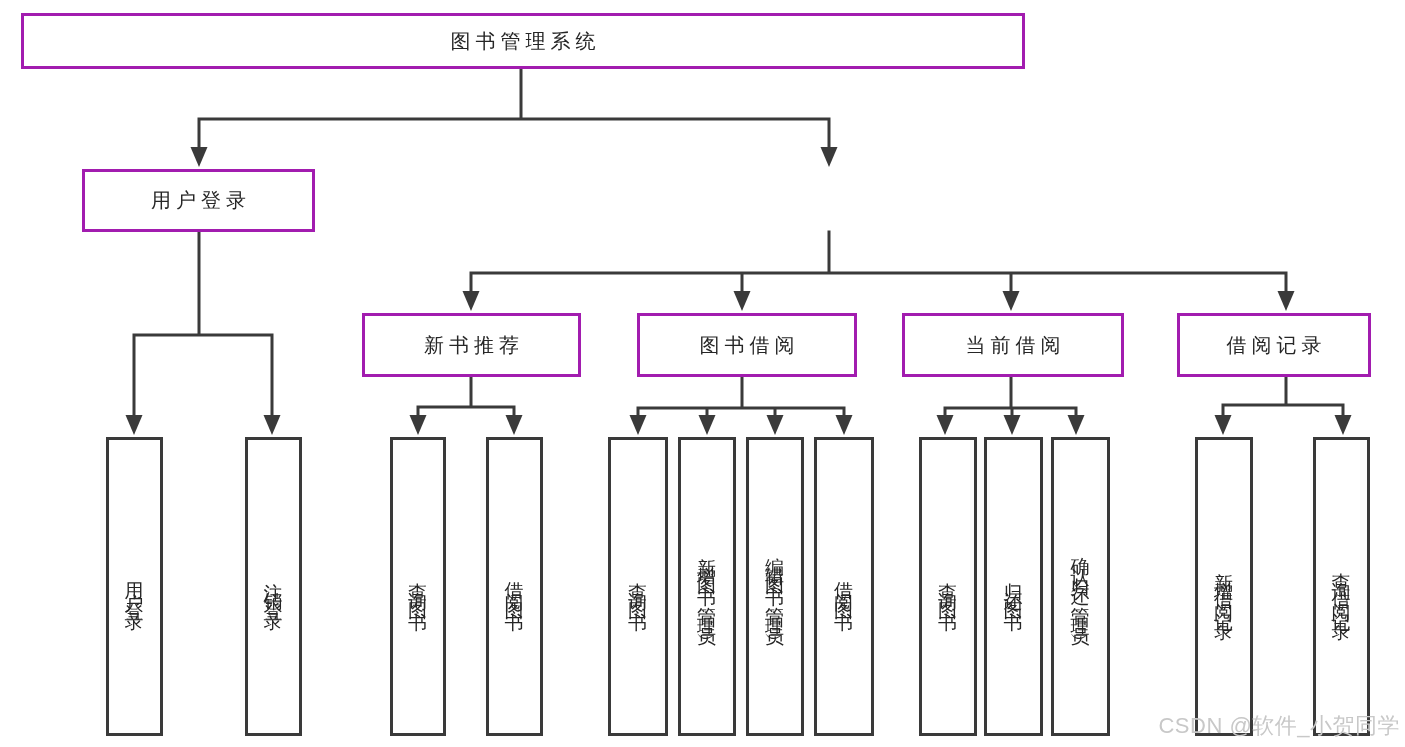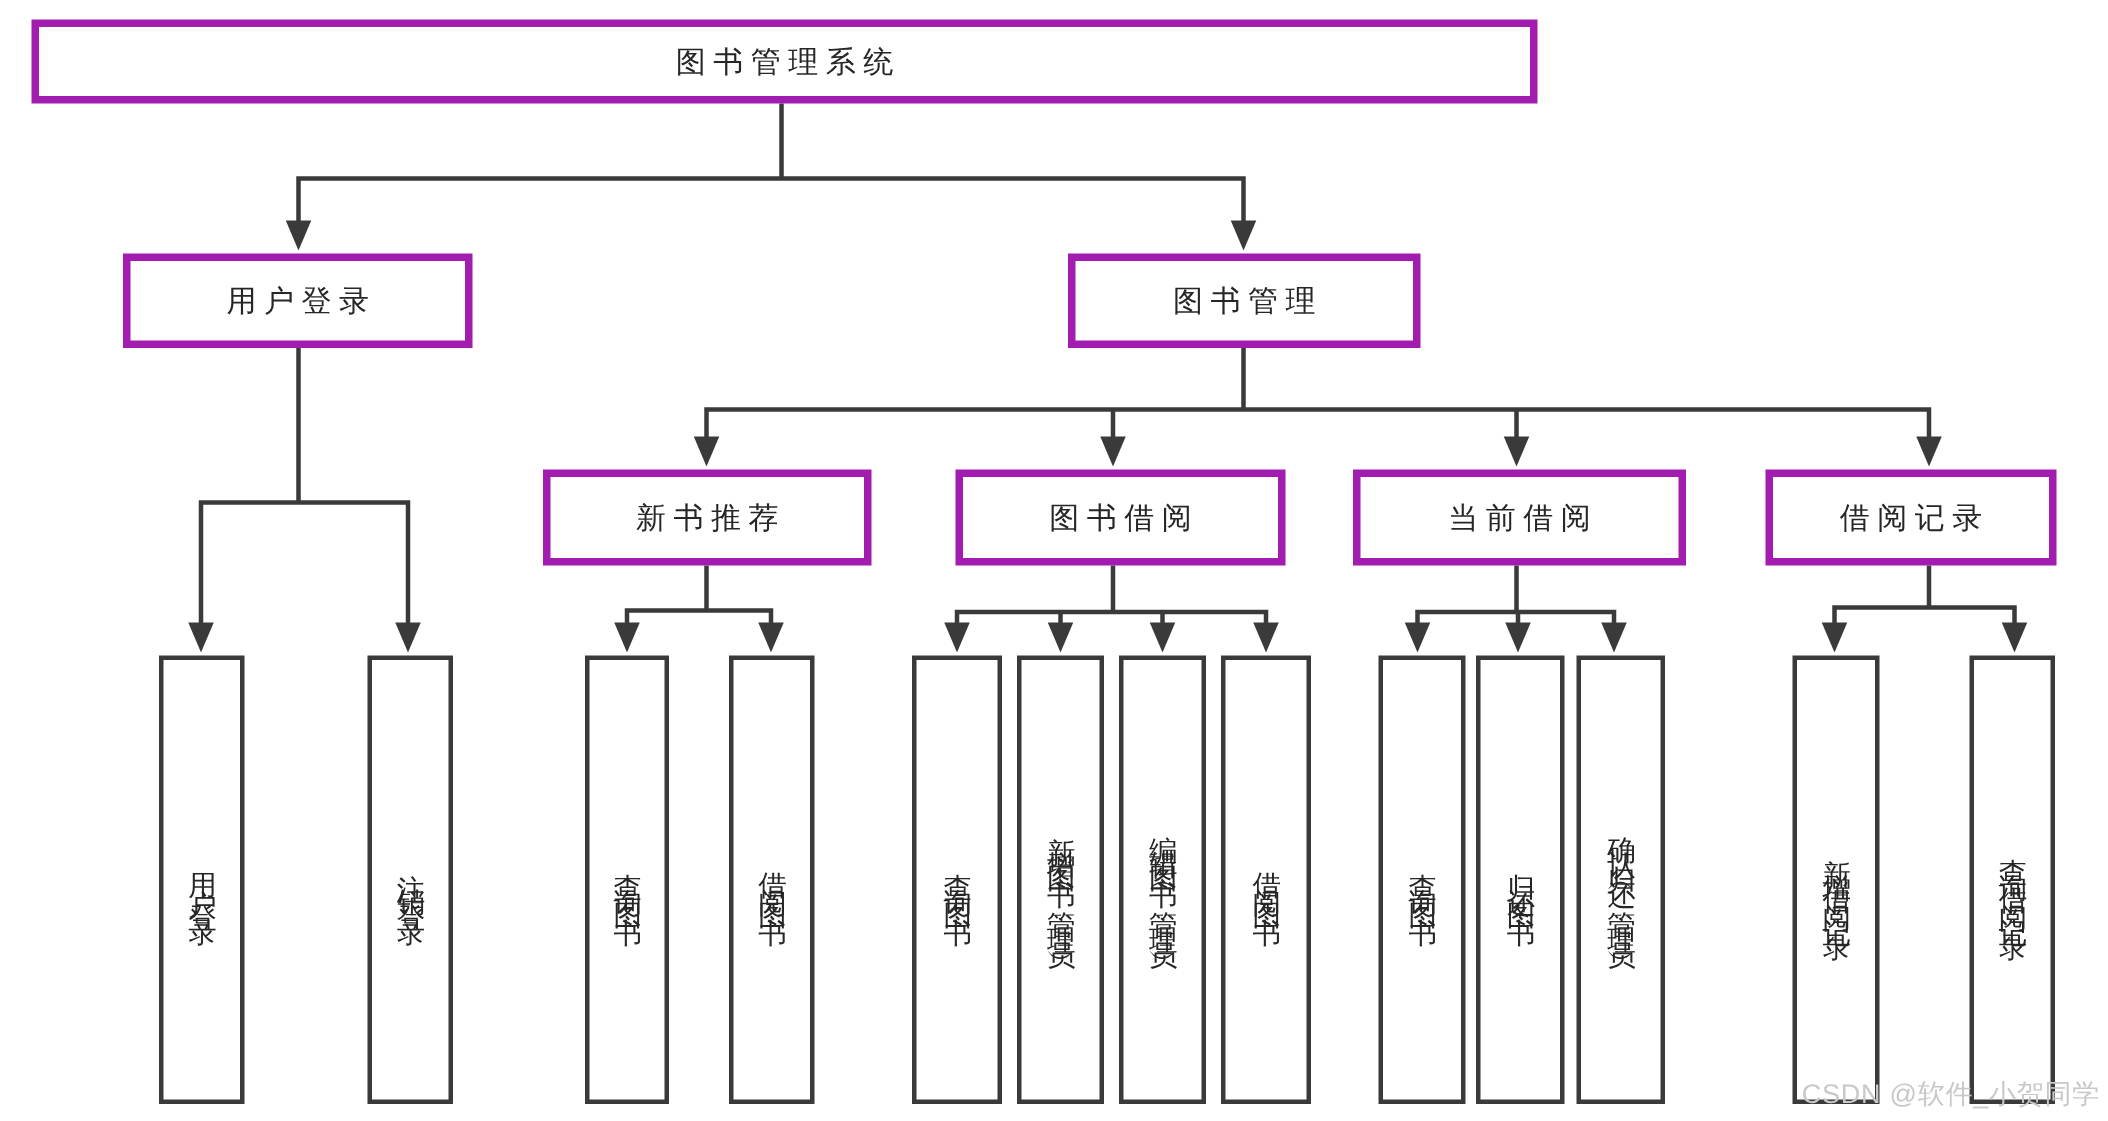--- a/index.html
+++ b/index.html
@@ -10,21 +10,21 @@
     font-family:"Liberation Sans","DejaVu Sans",sans-serif;
     overflow:hidden;
   }
   #connectors {
     position:absolute; left:0; top:0; width:1405px; height:747px;
     z-index:1;
   }
   .hbox {
     position:absolute;
     box-sizing:border-box;
-    border:5px solid #a21caf;
+    border:3px solid #a21caf;
     background:#ffffff;
     display:flex; align-items:center; justify-content:center;
     z-index:2;
     font-size:20px;
     letter-spacing:5px;
     text-indent:5px;
     color:#262626;
     white-space:nowrap;
   }
   .vbox {
@@ -40,21 +40,21 @@
     writing-mode:vertical-rl;
     text-orientation:mixed;
     font-size:19px;
     line-height:1;
     letter-spacing:10px;
     color:#262626;
   }
   .watermark {
     position:absolute;
     right:5px; bottom:6px;
-    font-size:18px;
+    font-size:22px;
     color:#c8c8c8;
     letter-spacing:0.5px;
     z-index:3;
     white-space:nowrap;
   }
 </style>
 </head>
 <body>
 
 <div id="stage">
@@ -95,21 +95,20 @@
       <polygon points="1003.5,415 1020.5,415 1012,435"></polygon>
       <polygon points="1067.5,415 1084.5,415 1076,435"></polygon>
       <polygon points="1214.5,415 1231.5,415 1223,435"></polygon>
       <polygon points="1334.5,415 1351.5,415 1343,435"></polygon>
     </g>
   </svg>
 
   <div class="hbox" style="left:21px; top:13px; width:1004px; height:56px;">图书管理系统</div>
 
   <div class="hbox" style="left:82px; top:169px; width:233px; height:63px;">用户登录</div>
-  <div class="hbox" style="left:712px; top:169px; width:235px; height:63px;">图书管理</div>
 
   <div class="hbox" style="left:637px; top:313px; width:220px; height:64px;">图书借阅</div>
   <div class="hbox" style="left:362px; top:313px; width:219px; height:64px;">新书推荐</div>
   <div class="hbox" style="left:902px; top:313px; width:222px; height:64px;">当前借阅</div>
   <div class="hbox" style="left:1177px; top:313px; width:194px; height:64px;">借阅记录</div>
 
   <div class="vbox" style="left:106px; width:57px;">
     <span>用户登录</span>
   </div>
   <div class="vbox" style="left:245px; width:57px;">

